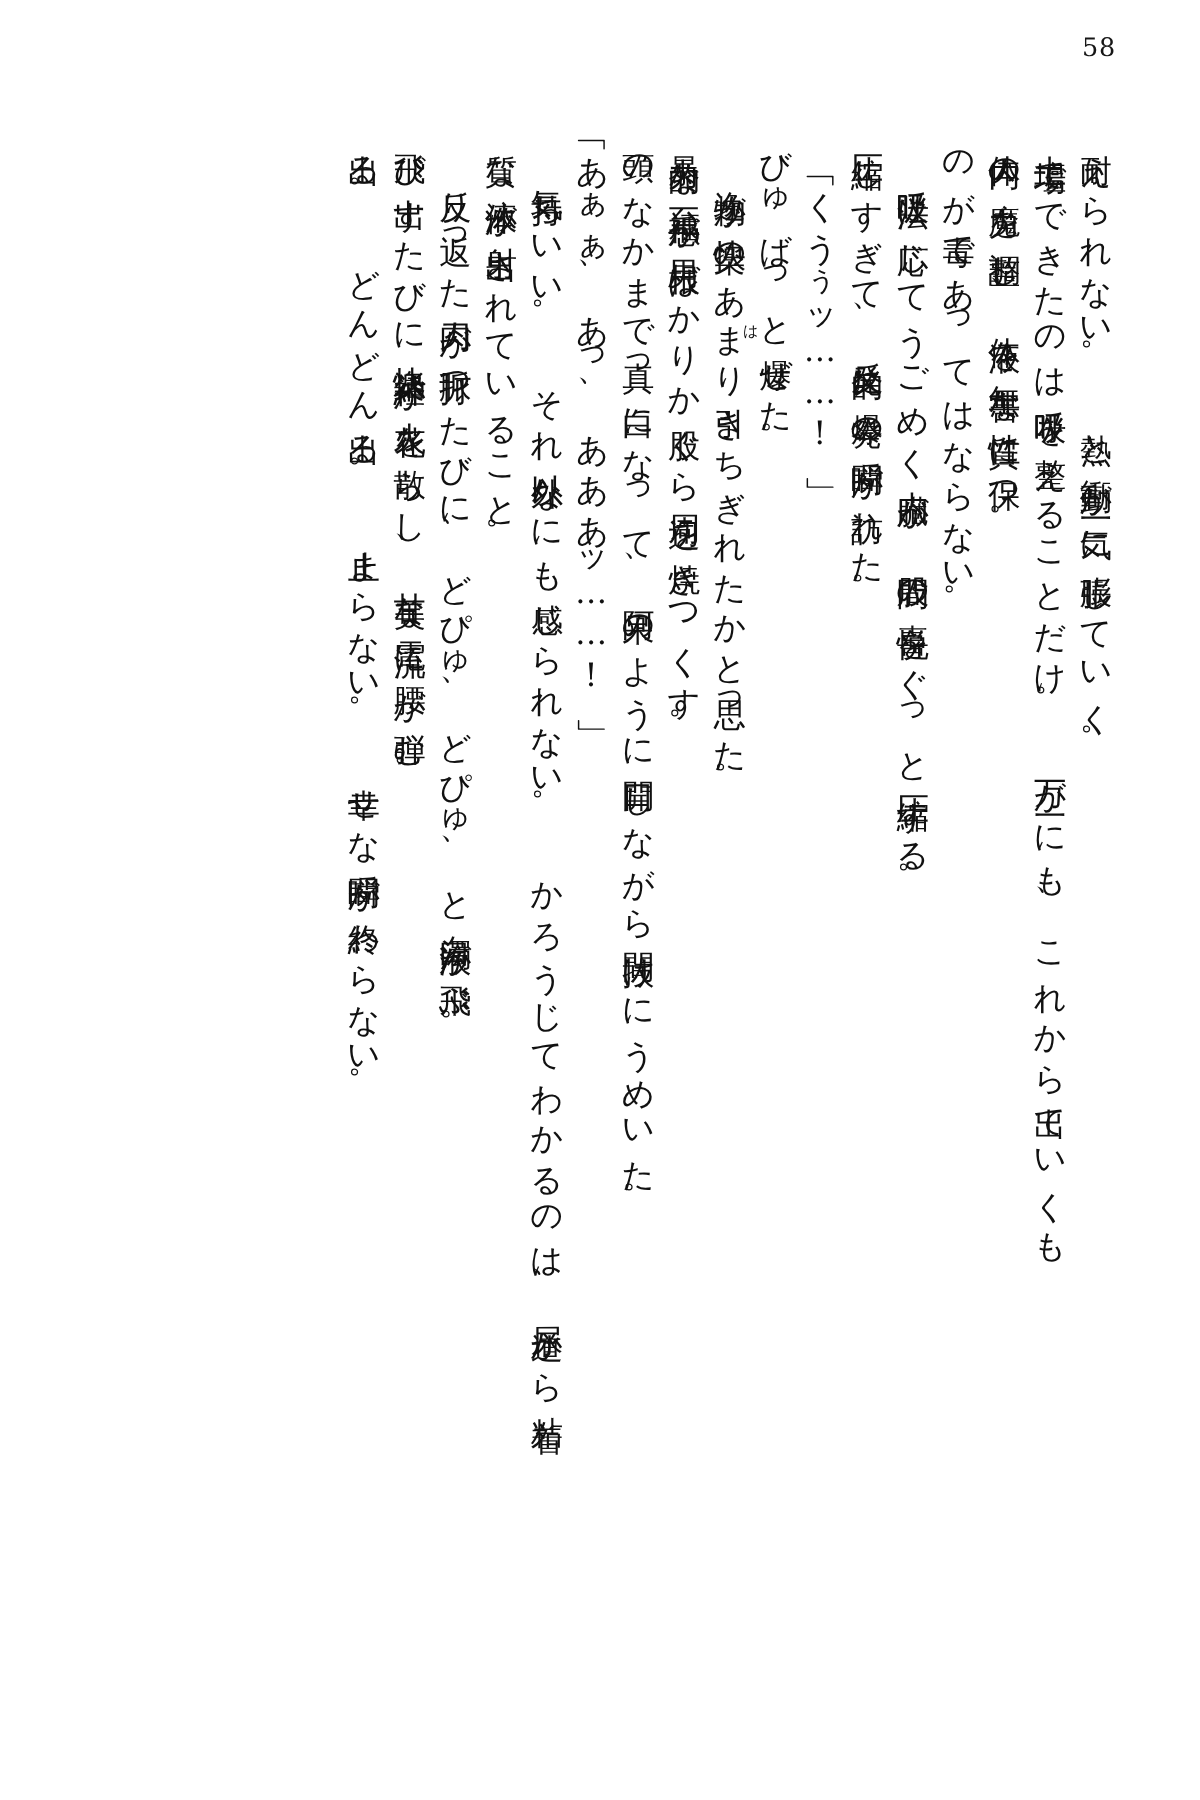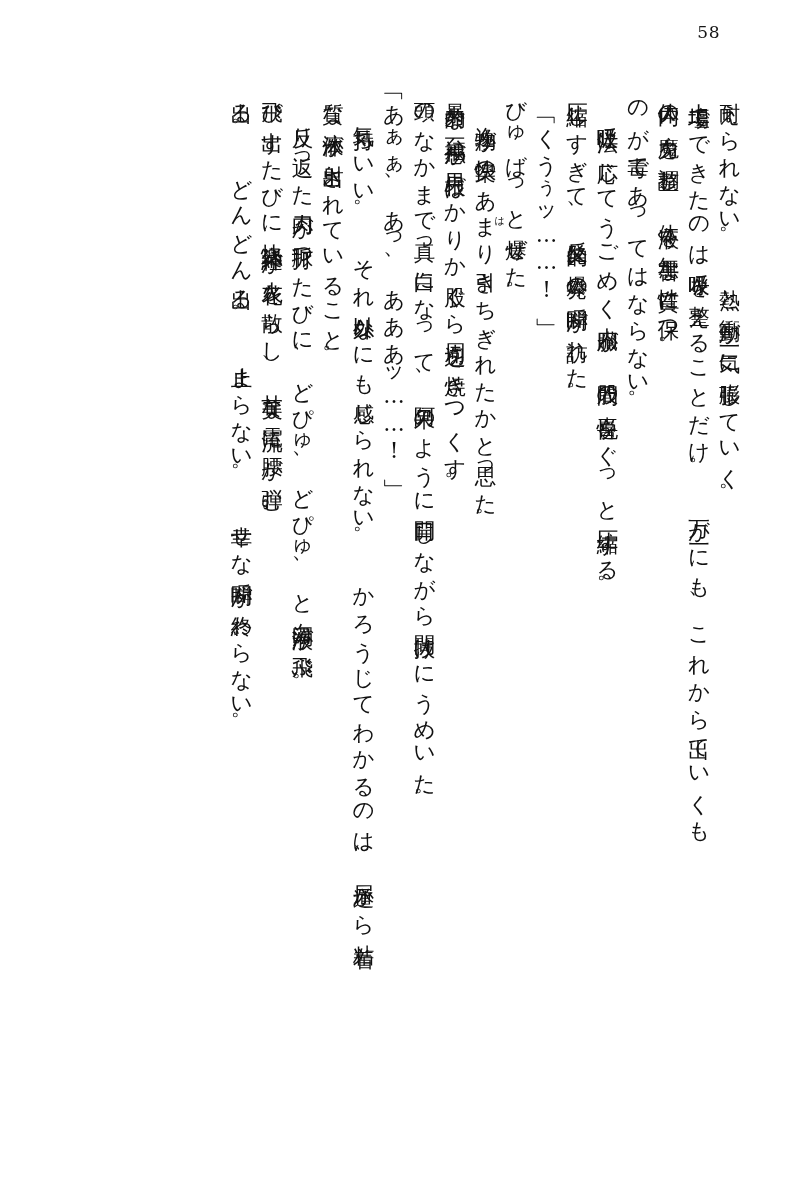--- a/index.html
+++ b/index.html
@@ -20,21 +20,21 @@
     width: 800px;
     height: 1200px;
     background: #ffffff;
     box-sizing: border-box;
   }
 
   
   .page-number {
     position: absolute;
     top: 22px;
-    right: 80px;
+    right: 56px;
     font-size: 17px;
     font-family: "DejaVu Serif", "Liberation Serif", serif;
     letter-spacing: 0.5px;
     color: #161616;
   }
 
   
   .body-text {
     position: absolute;
     top: 86px;

